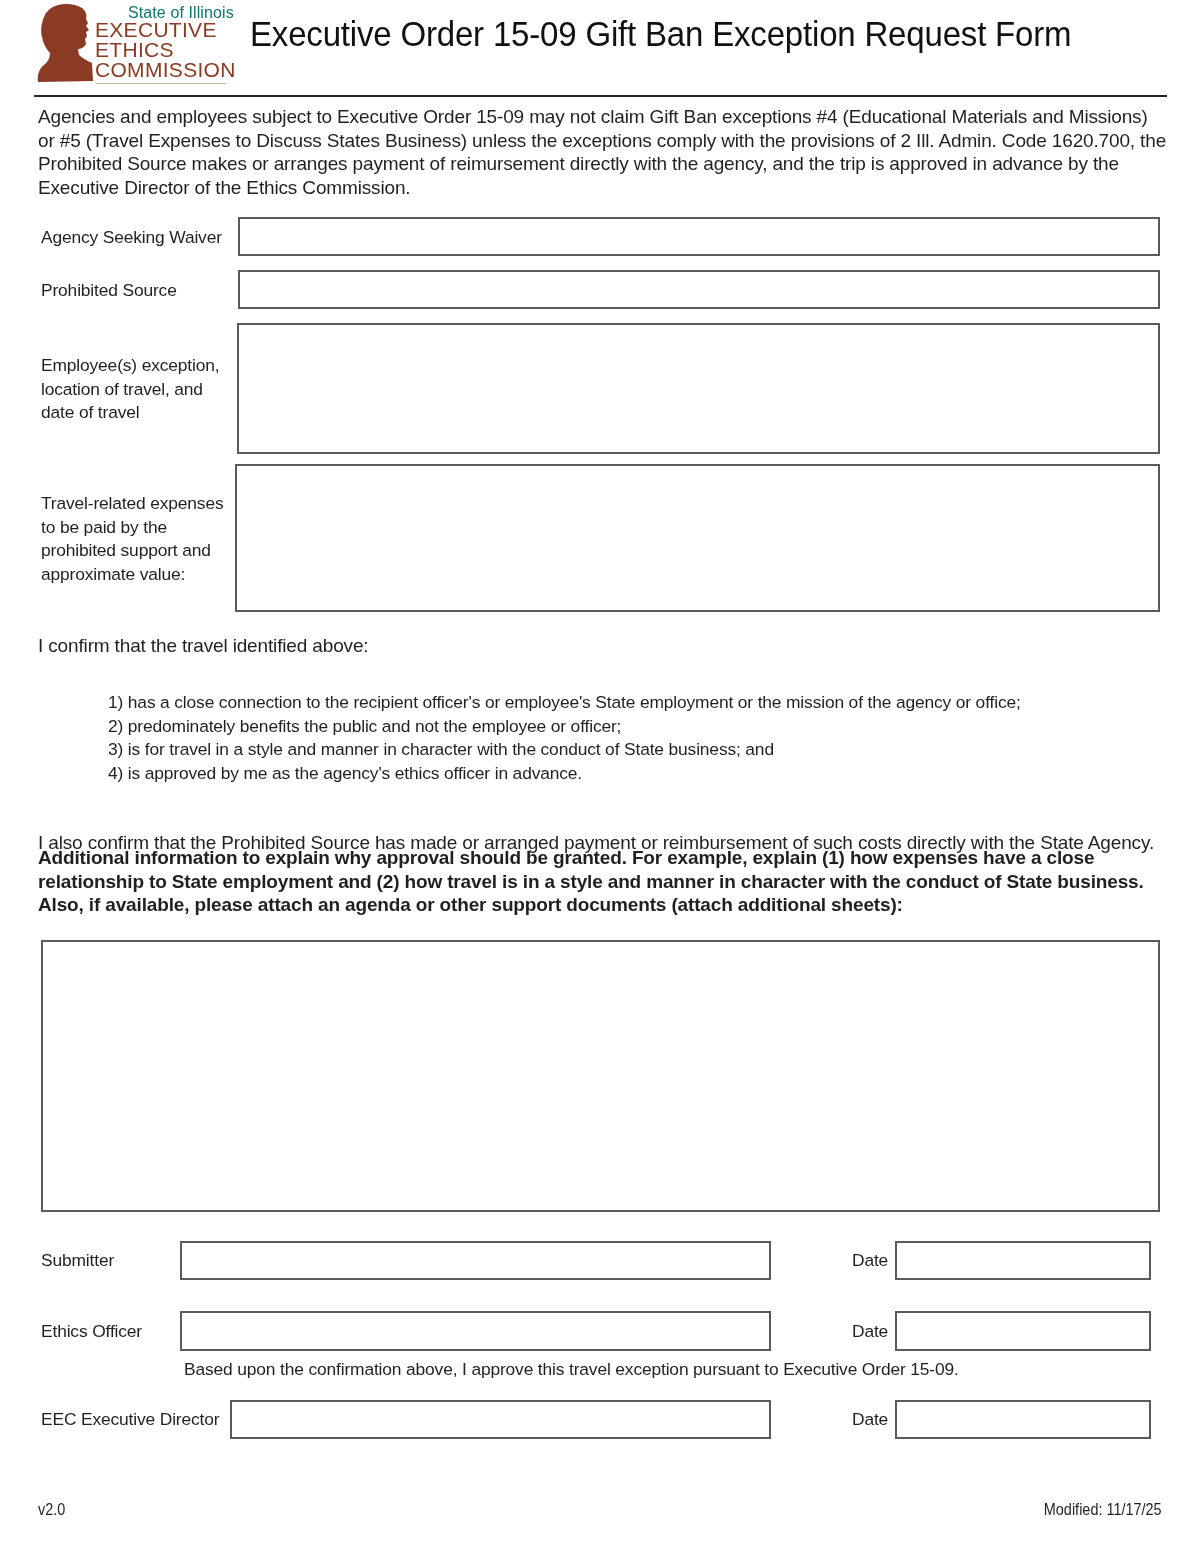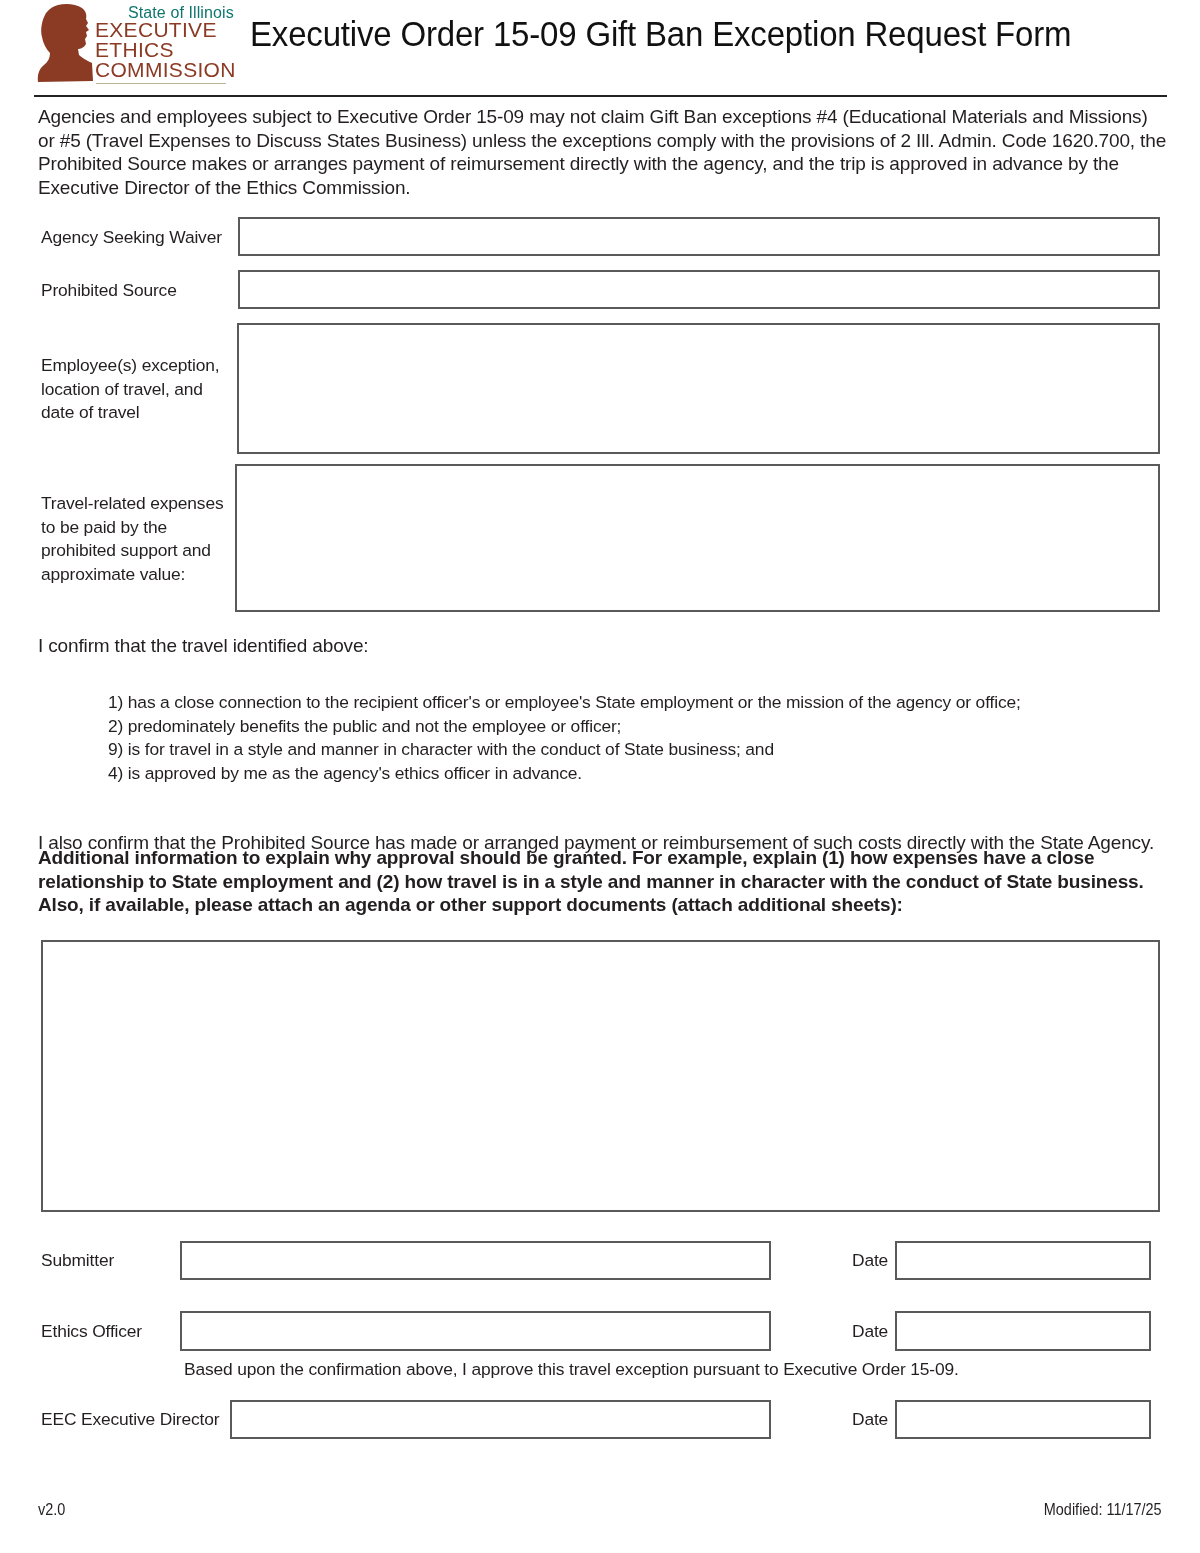--- a/index.html
+++ b/index.html
@@ -72,21 +72,21 @@
   <div>to be paid by the</div>
   <div>prohibited support and</div>
   <div>approximate value:</div>
 </div>
 <textarea class="abs box" style="left: 235px; top: 464px; width: 925px; height: 148px;"></textarea>
 
 <div id="confirm-intro" class="abs para">I confirm that the travel identified above:</div>
 <div id="confirm-list" class="abs">
   <div>1) has a close connection to the recipient officer's or employee's State employment or the mission of the agency or office;</div>
   <div>2) predominately benefits the public and not the employee or officer;</div>
-  <div>9) is for travel in a style and manner in character with the conduct of State business; and</div>
+  <div>3) is for travel in a style and manner in character with the conduct of State business; and</div>
   <div>4) is approved by me as the agency's ethics officer in advance.</div>
 </div>
 <div id="also-confirm" class="abs para">I also confirm that the Prohibited Source has made or arranged payment or reimbursement of such costs directly with the State Agency.</div>
 
 <div id="additional-info" class="abs para">Additional information to explain why approval should be granted. For example, explain (1) how expenses have a close relationship to State employment and (2) how travel is in a style and manner in character with the conduct of State business. Also, if available, please attach an agenda or other support documents (attach additional sheets):</div>
 <textarea class="abs box" style="left: 41px; top: 940px; width: 1119px; height: 272px;"></textarea>
 
 <div class="abs label" style="left:41px; top:1249px;">Submitter</div>
 <input class="abs box" type="text" style="left: 180px; top: 1241px; width: 591px; height: 39px;" value="">
 <div class="abs label" style="left:852px; top:1249px;">Date</div>

